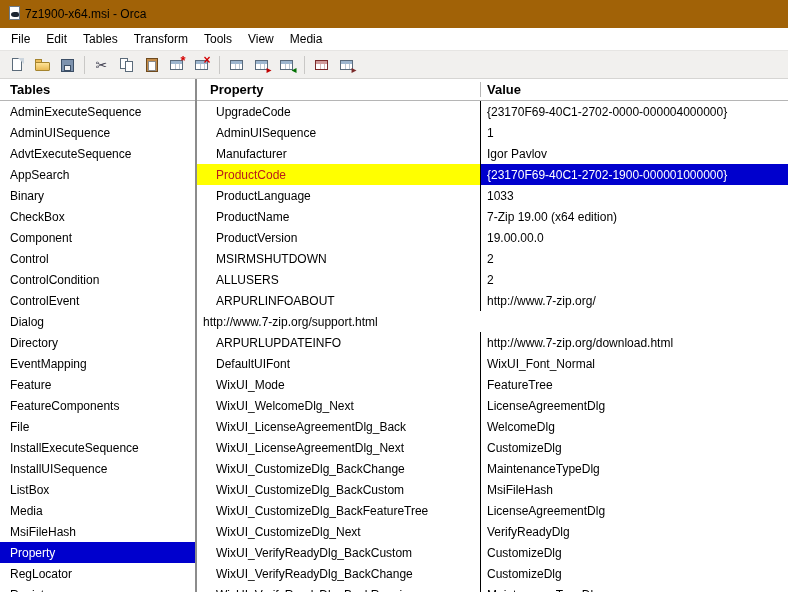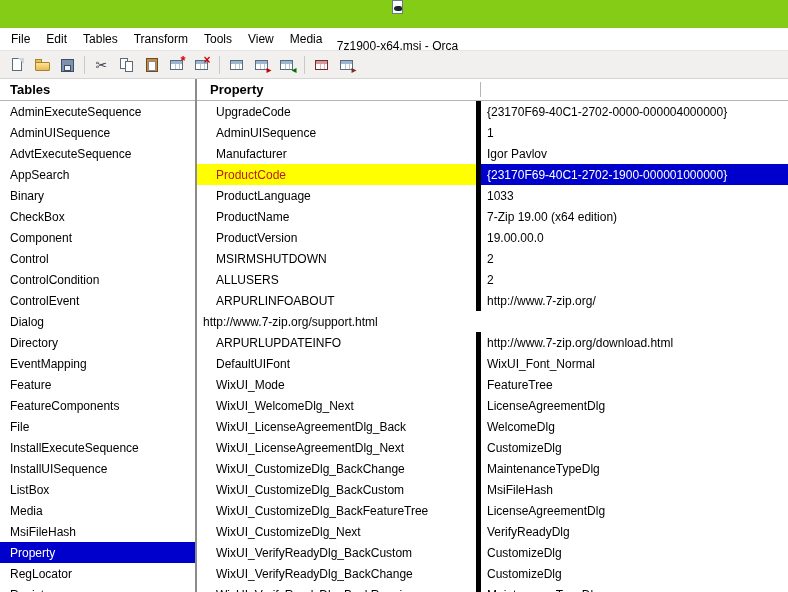--- a/index.html
+++ b/index.html
@@ -2,21 +2,21 @@
 <html style="--sel-blue: #0000cd; --hl-yellow: #ffff00;"><head>
 <meta charset="utf-8">
 <style>
   html,body{margin:0;padding:0;}
   body{
     width:788px;height:592px;overflow:hidden;background:#fff;
     font-family:"Liberation Sans",sans-serif;font-size:12px;color:#000;
     position:relative;
   }
   
-  .titlebar{height:28px;background:#84cc16;display:flex;align-items:center;padding-left:7px;gap:23px;flex-direction:column;}
+  .titlebar{height:28px;background:#a16207;display:flex;align-items:center;padding-left:7px;gap:2px;}
   .app-icon{width:16px;height:16px;position:relative;flex:0 0 auto;}
   .app-icon::before{content:"";position:absolute;left:2px;top:0;width:11px;height:14px;background:#fdfdfd;border:1px solid #6b7a8a;box-sizing:border-box;}
   .app-icon::after{content:"";position:absolute;left:4px;top:6px;width:8px;height:5px;background:#1b2430;border-radius:60% 40% 45% 60%/75% 55% 45% 70%;}
   .title-text{font-size:12px;}
   
   .menubar{height:22px;background:#fff;display:flex;align-items:center;padding-left:3px;}
   .menu-item{padding:3px 8px;cursor:default;}
   
   .toolbar{
     height:29px;background:#f1f0ee;border-top:1px solid #e6e5e3;border-bottom:1px solid #d6d5d3;
@@ -59,21 +59,21 @@
   .panel-header{height:22px;flex:0 0 22px;display:flex;align-items:center;font-weight:bold;font-size:13px;border-bottom:1px solid #b5b5b5;box-sizing:border-box;}
   .left-panel .panel-header{padding-left:10px;}
   .grid-header{display:flex;}
   .col-prop{width:284px;flex:0 0 284px;padding-left:13px;border-right:1px solid #b5b5b5;display:flex;align-items:center;box-sizing:border-box;}
   .col-val{flex:1;padding-left:6px;display:flex;align-items:center;}
   .list-body,.grid-body{flex:1;overflow:hidden;}
   .list-item{height:21px;display:flex;align-items:center;padding-left:10px;cursor:default;white-space:nowrap;}
   .list-item.selected{background:var(--sel-blue,#0000cd);color:#fff;}
   .grid-row{height:21px;display:flex;align-items:center;cursor:default;}
   .cell{height:21px;display:flex;align-items:center;white-space:nowrap;overflow:hidden;box-sizing:border-box;}
-  .cell-prop{width:284px;flex:0 0 284px;padding-left:19px;border-right:5px solid #000000;}
+  .cell-prop{width:284px;flex:0 0 284px;padding-left:19px;border-right:1px solid #000000;}
   .cell-val{flex:1;padding-left:6px;}
   .hl-yellow{background:var(--hl-yellow,#ffff00);color:#b91c1c;}
   .hl-blue{background:var(--sel-blue,#0000cd);color:#fff;}
 </style>
 </head>
 <body>
 
 <div class="titlebar">
   <span class="app-icon"></span>
   <span class="title-text">7z1900-x64.msi - Orca</span>
@@ -160,20 +160,21 @@
         <div class="list-item">Media</div>
         <div class="list-item">MsiFileHash</div>
         <div class="list-item selected">Property</div>
         <div class="list-item">RegLocator</div>
         <div class="list-item">Registry</div>
       </div>
   </div>
   <div class="right-panel">
     <div class="grid-header panel-header">
       <div class="col-prop">Property</div>
+      <div class="col-val">Value</div>
     </div>
     <div class="grid-body">
         <div class="grid-row">
           <div class="cell cell-prop">UpgradeCode</div>
           <div class="cell cell-val">{23170F69-40C1-2702-0000-000004000000}</div>
         </div>
         <div class="grid-row">
           <div class="cell cell-prop">AdminUISequence</div>
           <div class="cell cell-val">1</div>
         </div>

